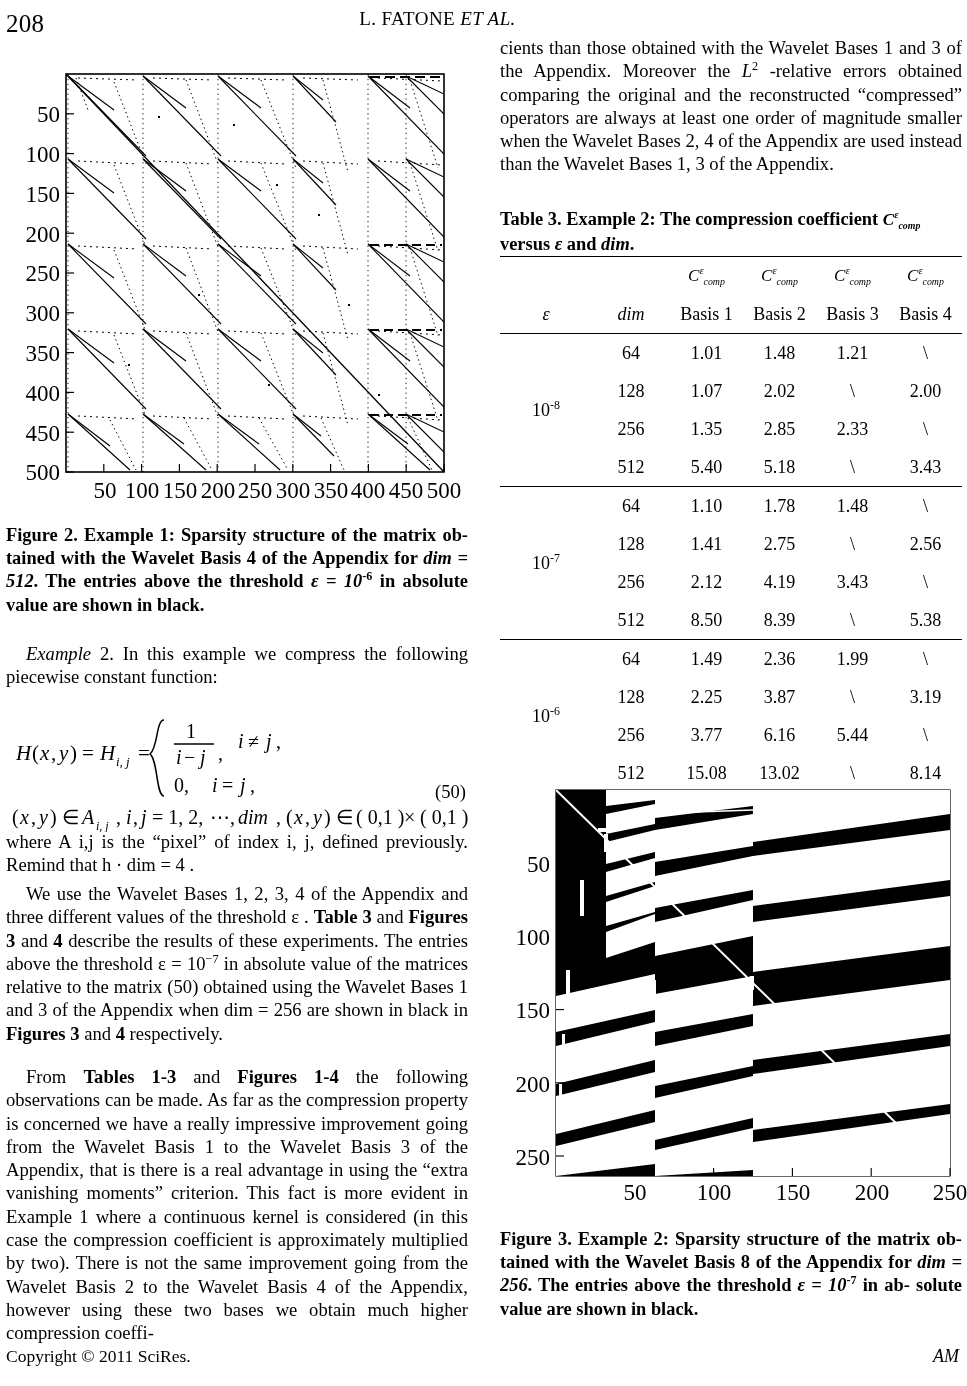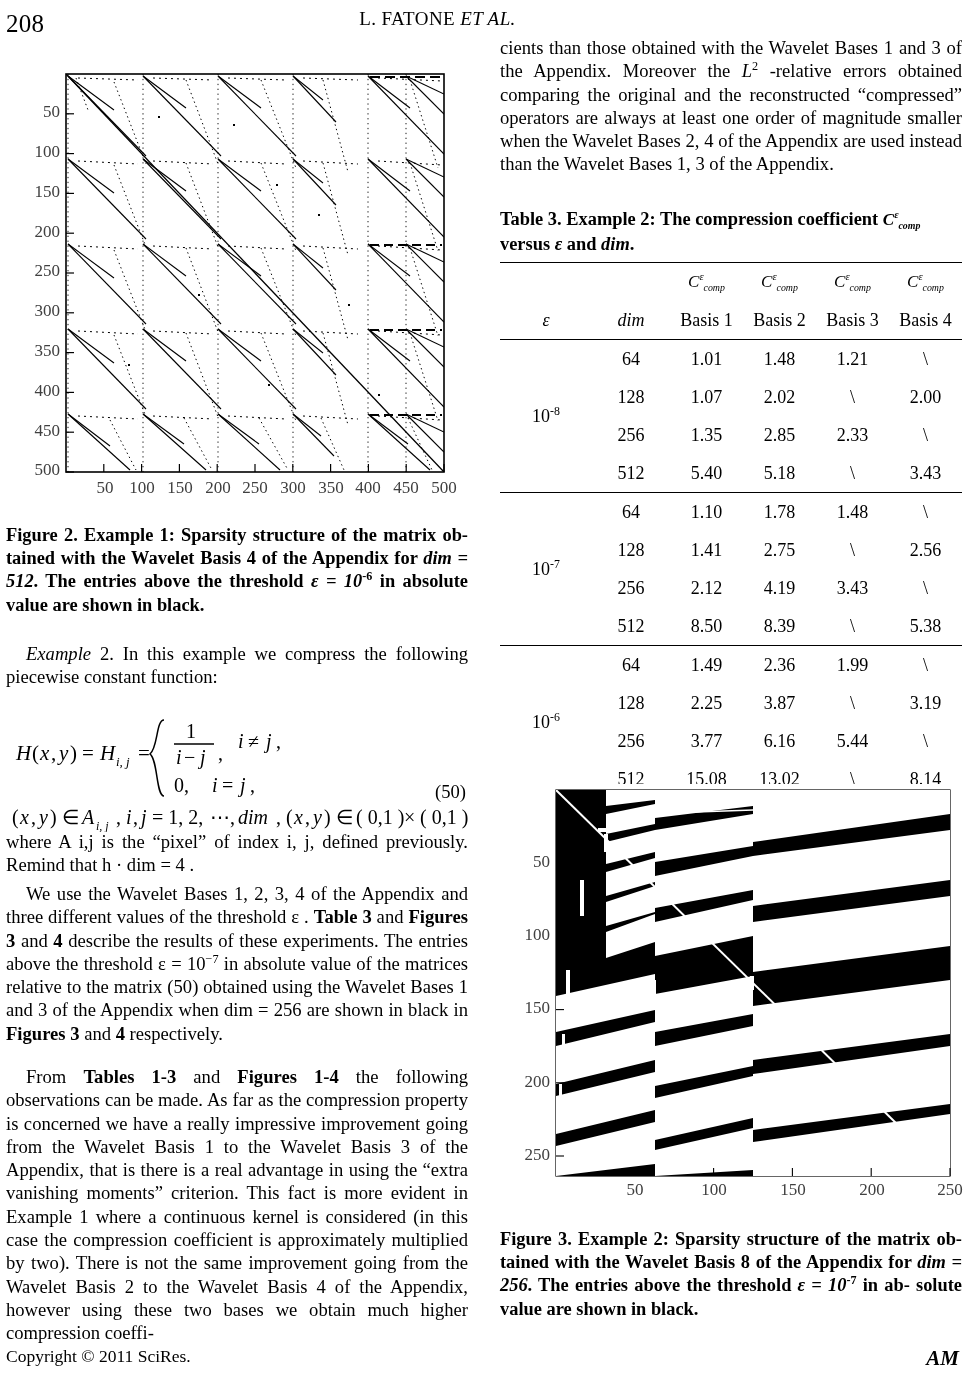--- a/index.html
+++ b/index.html
@@ -79,39 +79,38 @@
   }
   .fig-caption {
     font-size: 18.4px;
     font-weight: bold;
     line-height: 1.26;
     text-align: justify;
     margin: 0;
   }
   .axis-lab {
     position: absolute;
-    font-size: 17px;
+    font-size: 23px;
     font-family: "Liberation Serif", serif;
-    color: #404040;
+    color: #000000;
     white-space: nowrap;
   }
   .ytick-lab { text-align: right; }
 
   
   .tbl-caption {
     font-size: 18.4px;
     font-weight: bold;
     line-height: 1.28;
     text-align: justify;
   }
   table.t3 {
     border-collapse: collapse;
     width: 462px;
     font-size: 18px;
-    margin-top: 6px;
   }
   table.t3 td, table.t3 th {
     font-weight: normal;
     text-align: center;
     padding: 0;
     height: 38px;
     vertical-align: middle;
   }
   .rule-top td { border-top: 1.7px solid #000; }
   .rule-mid td { border-top: 1.2px solid #000; }
@@ -147,23 +146,23 @@
     height: 24px;
   }
   .copyright {
     position: absolute;
     left: 6px; top: 0;
     font-size: 17.5px;
   }
   .journal {
     position: absolute;
     right: 8px; top: 0;
-    font-size: 21px;
+    font-size: 18px;
     font-style: italic;
-    font-weight: bold;
+    font-weight: normal;
   }
   .eqn {
     position: relative;
     font-size: 19px;
     margin: 6px 0 4px 0;
     height: 120px;
   }
   .eqn-num {
     position: absolute;
     right: 2px;

